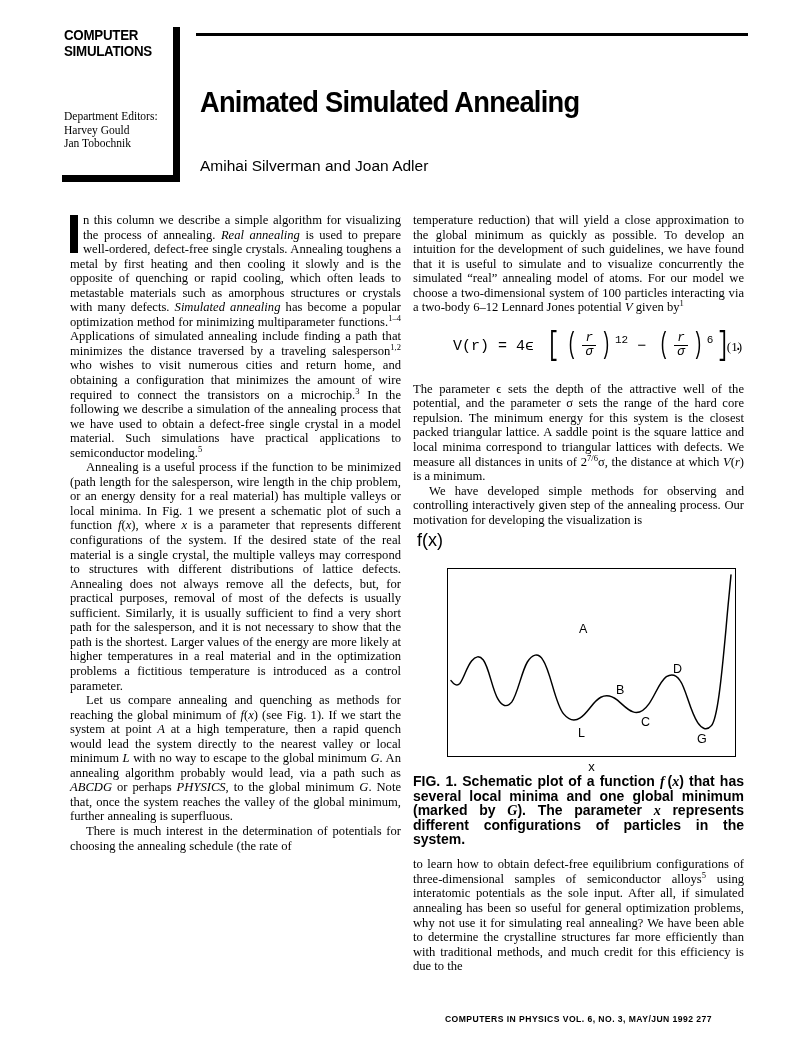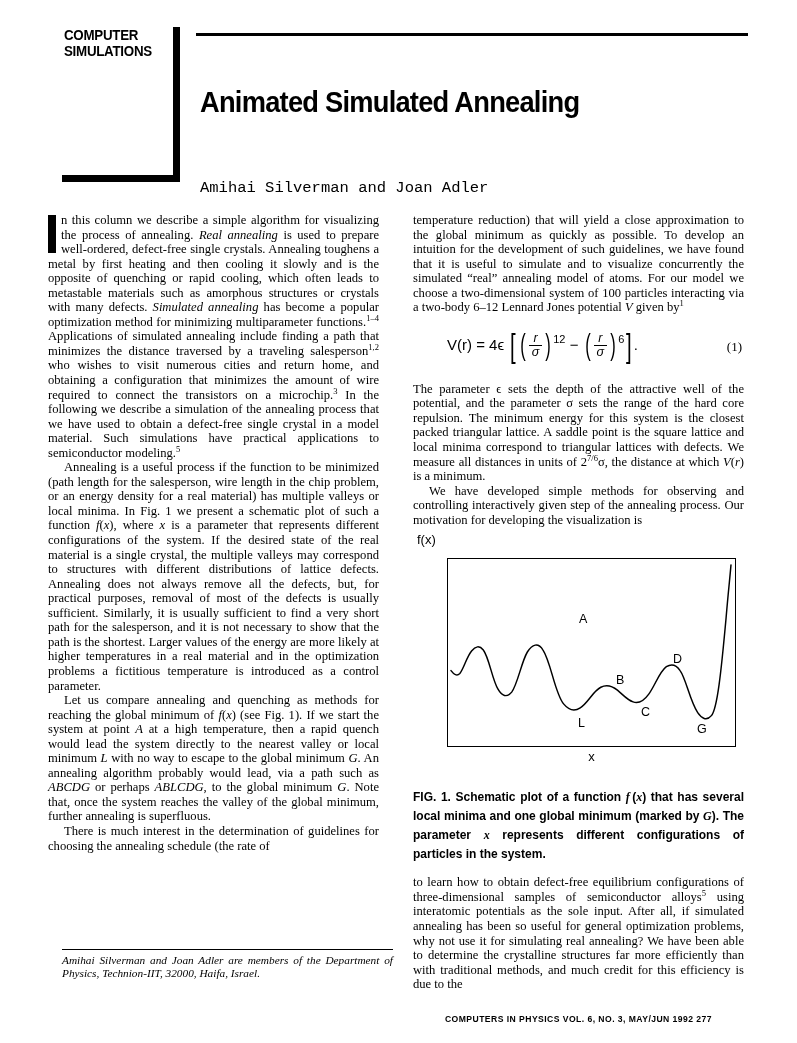--- a/index.html
+++ b/index.html
@@ -72,38 +72,37 @@
     font-size: 29px;
     letter-spacing: -0.8px;
     transform: scaleX(0.94);
     transform-origin: left top;
     white-space: nowrap;
   }
   .byline {
     position: absolute;
     left: 200px;
     top: 157px;
-    font-family: Liberation Mono, monospace;
+    font-family: Liberation Sans, sans-serif;
     font-size: 15.5px;
     white-space: nowrap;
-    margin-top: 22px;
   }
 
   
   .col {
     position: absolute;
     top: 213px;
     width: 331px;
     font-size: 12.6px;
     line-height: 14.55px;
     text-align: justify;
     text-justify: inter-word;
     hyphens: none;
   }
-  .col-left  { left: 48px; }
+  .col-left  { left: 70px; }
   .col-right { left: 413px; }
 
   .col p {
     margin: 0;
     text-indent: 16px;
   }
   .col p.noindent { text-indent: 0; }
 
   .dropcap-para {
     position: relative;
@@ -126,23 +125,23 @@
 
   
   .equation {
     position: relative;
     margin: 11px 0 12px 0;
     height: 44px;
     text-indent: 0;
   }
   .eq-body {
     position: absolute;
-    left: 34px;
+    left: 40px;
     top: 6px;
-    font-family: Liberation Sans, sans-serif;
+    font-family: Liberation Mono, monospace;
     font-size: 15px;
     white-space: nowrap;
   }
   .eq-num {
     position: absolute;
     right: 2px;
     top: 14px;
     font-size: 13px;
   }
   .frac {
@@ -183,24 +182,24 @@
   }
 
   
   .figure-wrap {
     position: relative;
     margin: 6px 0 0 0;
     text-indent: 0;
   }
   .fig-ylabel {
     font-family: "Liberation Sans", sans-serif;
-    font-size: 13px;
+    font-size: 18px;
     margin-left: 4px;
     display: block;
-    margin-bottom: 10px;
+    margin-bottom: 20px;
   }
   .fig-box {
     position: relative;
     margin-left: 34px;
     width: 289px;
     height: 189px;
     border: 1.6px solid #000;
     box-sizing: border-box;
     background: #fff;
   }
@@ -216,24 +215,24 @@
     font-size: 13px;
     text-align: center;
     margin-left: 34px;
     width: 289px;
     display: block;
     margin-top: 3px;
   }
   .fig-caption {
     font-family: "Liberation Sans", sans-serif;
     font-weight: bold;
-    font-size: 12px;
-    line-height: 19px;
+    font-size: 14px;
+    line-height: 14px;
     text-align: justify;
-    margin-top: 24px;
+    margin-top: 0;
     margin-bottom: 11px;
   }
   .fig-caption i { font-family: "Liberation Serif", serif; font-weight: bold; }
 
   
   .footnote {
     position: absolute;
     left: 62px;
     top: 949px;
     width: 331px;
@@ -272,20 +271,25 @@
 
   <div class="top-rule"></div>
 
   <div class="dept-box"></div>
 
   <div class="dept-title">
     <div>COMPUTER</div>
     <div>SIMULATIONS</div>
   </div>
 
+  <div class="dept-editors">
+    <div>Department Editors:</div>
+    <div>Harvey Gould</div>
+    <div>Jan Tobochnik</div>
+  </div>
 
   <div class="article-title">Animated Simulated Annealing</div>
   <div class="byline">Amihai Silverman and Joan Adler</div>
 
   <div class="col col-left">
 
     <p class="noindent dropcap-para">
       <span class="dropcap"></span><span>n this column we describe a simple algorithm for
       visualizing the process of annealing. <i>Real annealing</i> is
       used to prepare well-ordered, defect-free single crystals. Annealing toughens a metal by first heating and then
@@ -321,26 +325,26 @@
       material and in the optimization problems a fictitious
       temperature is introduced as a control parameter.</p>
 
     <p>Let us compare annealing and quenching as methods
       for reaching the global minimum of <i>f</i>(<i>x</i>) (see Fig. 1). If
       we start the system at point <i>A</i> at a high temperature, then
       a rapid quench would lead the system directly to the
       nearest valley or local minimum <i>L</i> with no way to escape
       to the global minimum <i>G</i>. An annealing algorithm
       probably would lead, via a path such as <i>ABCDG</i> or
-      perhaps <i>ABLCDG</i>, to the global minimum <i>G</i>. Note that,
+      perhaps <i>PHYSICS</i>, to the global minimum <i>G</i>. Note that,
       once the system reaches the valley of the global minimum,
       further annealing is superfluous.</p>
 
     <p>There is much interest in the determination of
-      guidelines for choosing the annealing schedule (the rate of</p>
+      potentials for choosing the annealing schedule (the rate of</p>
   </div>
 
   <div class="col col-right">
 
     <p class="noindent">temperature reduction) that will yield a close approximation to the global minimum as quickly as possible. To
       develop an intuition for the development of such
       guidelines, we have found that it is useful to simulate and
       to visualize concurrently the simulated “real” annealing
       model of atoms. For our model we choose a two-dimensional system of 100 particles interacting via a two-body 6–12 Lennard Jones potential <i>V</i> given by<sup>1</sup></p>
 
@@ -397,20 +401,16 @@
 
     <p class="noindent">to learn how to obtain defect-free equilibrium configurations of three-dimensional samples of semiconductor
       alloys<sup>5</sup> using interatomic potentials as the sole input. After
       all, if simulated annealing has been so useful for general
       optimization problems, why not use it for simulating real
       annealing? We have been able to determine the crystalline
       structures far more efficiently than with traditional
       methods, and much credit for this efficiency is due to the</p>
   </div>
 
-  <div class="footnote">
-    <div class="footnote-rule"></div>
-    <div class="footnote-text">Amihai Silverman and Joan Adler are members of the Department of Physics, Technion-IIT, 32000, Haifa, Israel.</div>
-  </div>
 
   <div class="footer">COMPUTERS IN PHYSICS   VOL. 6, NO. 3,   MAY/JUN 1992      277</div>
 
 </div>
 
 </body></html>

